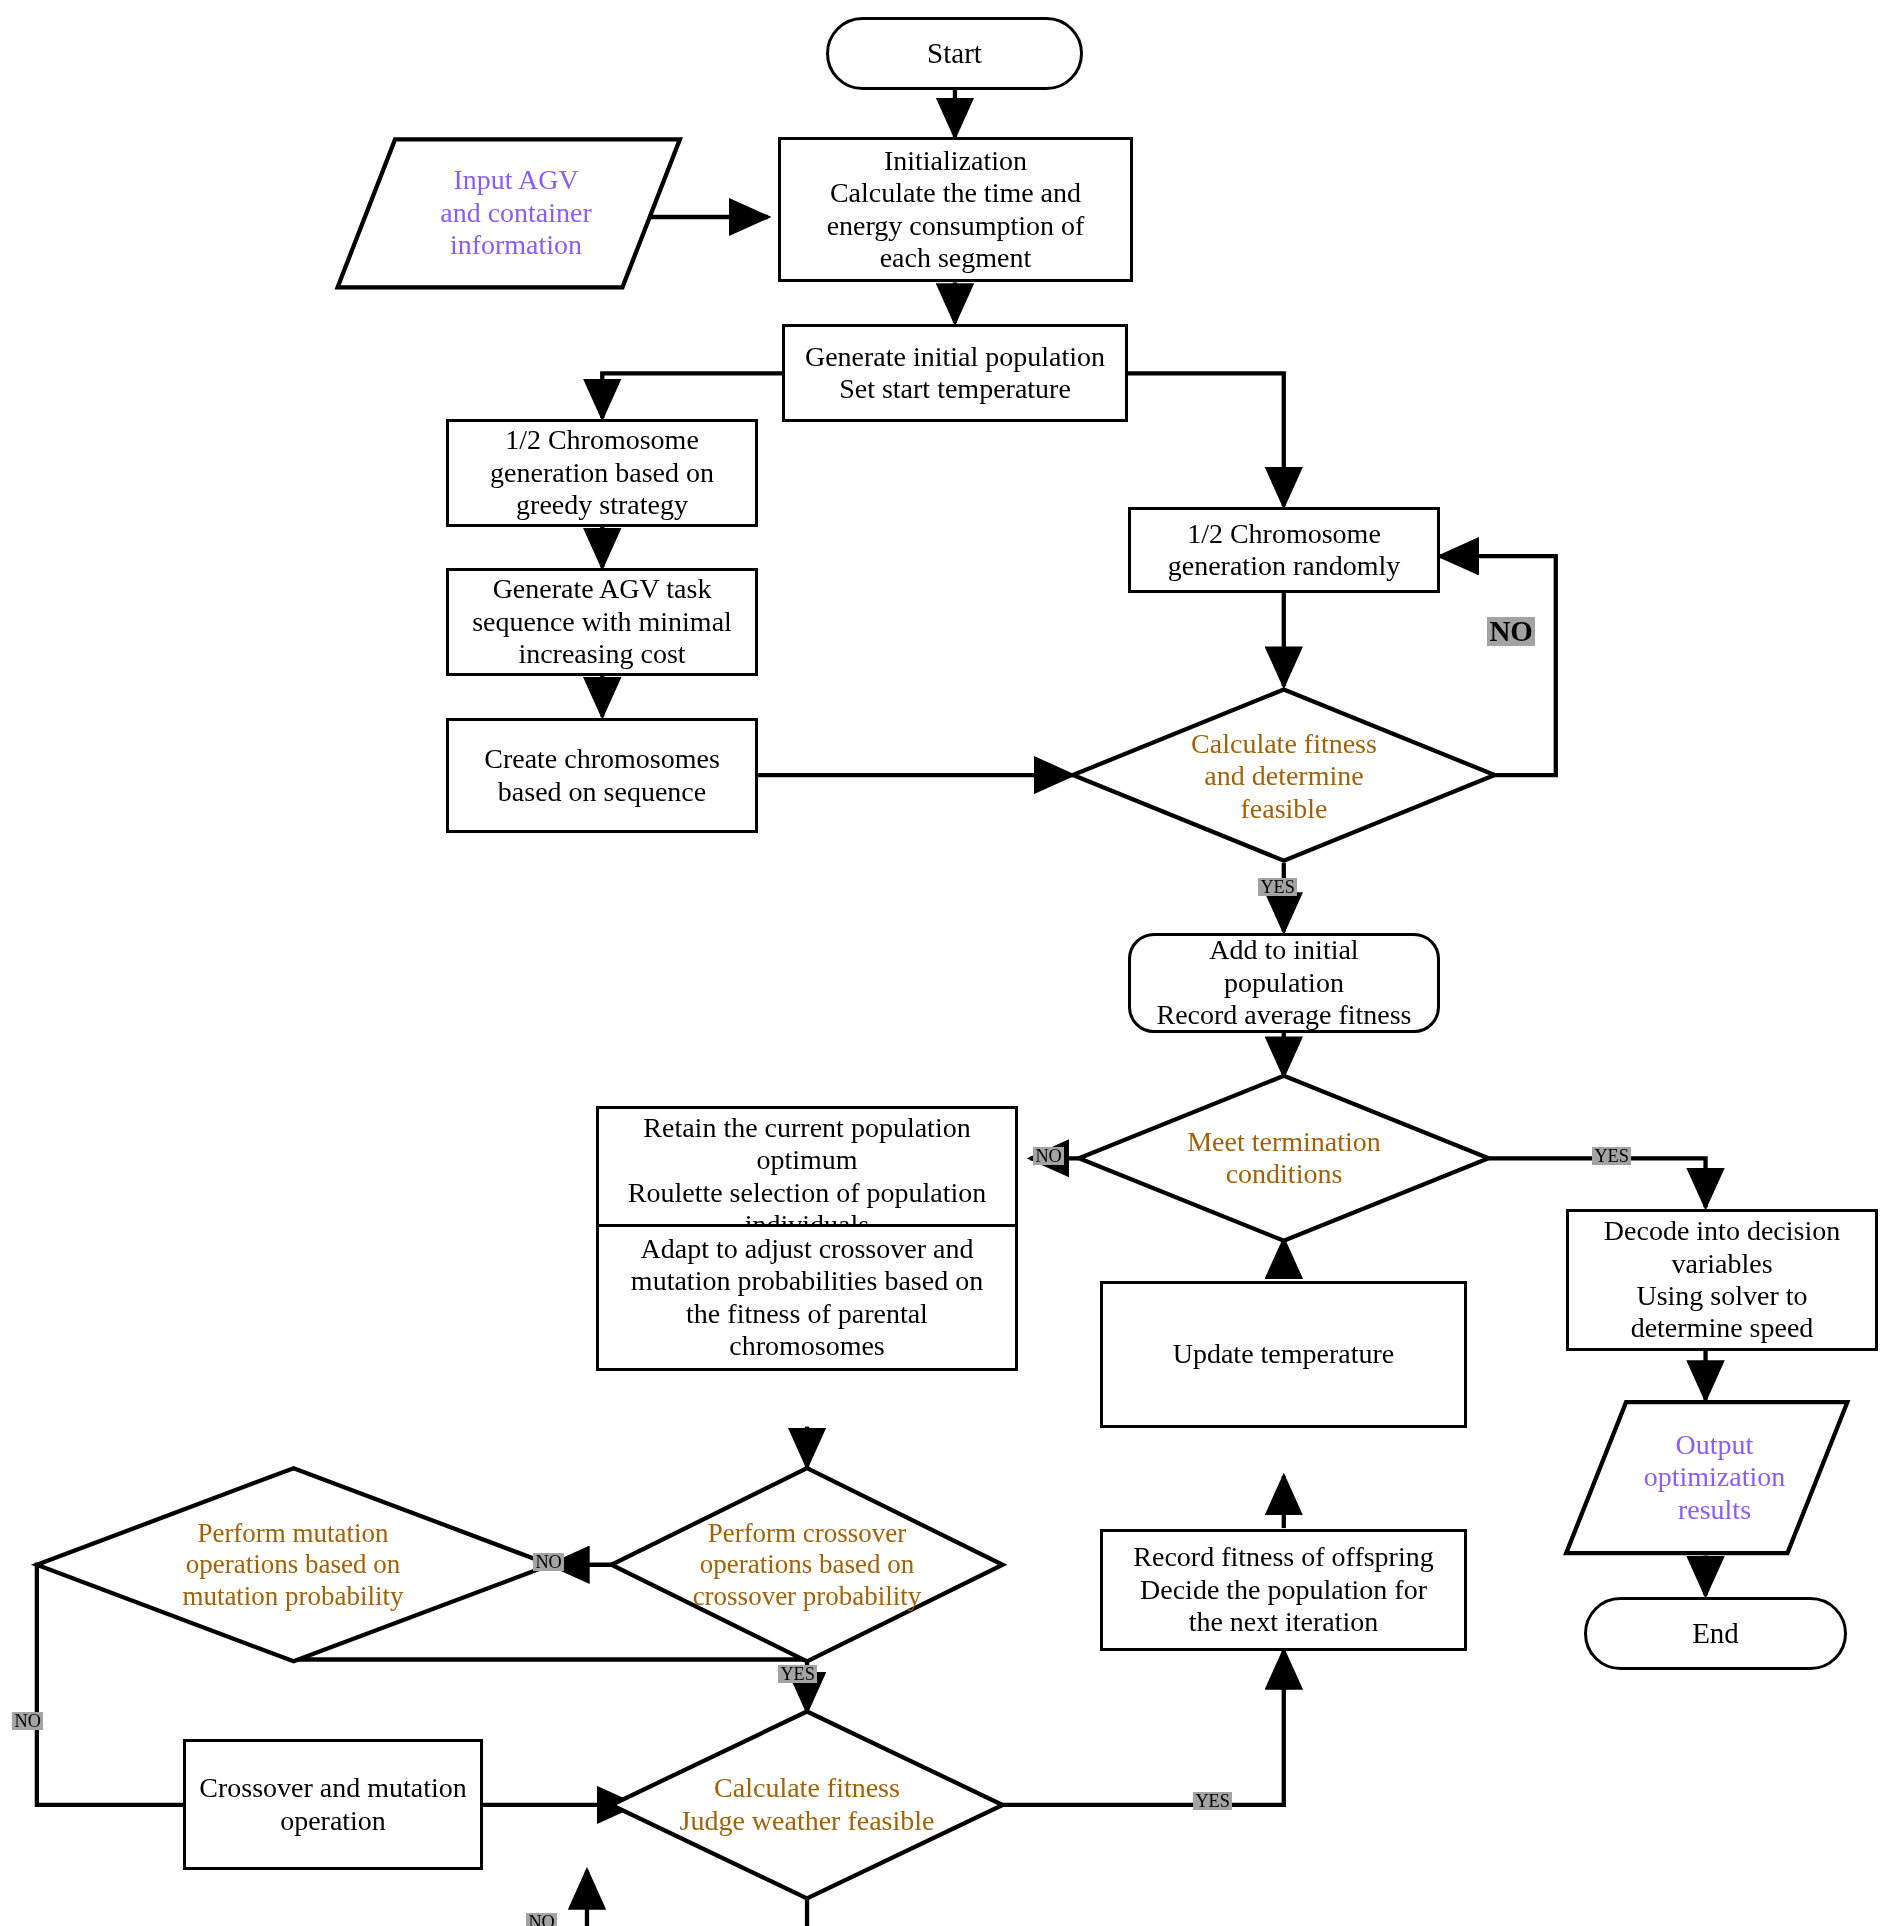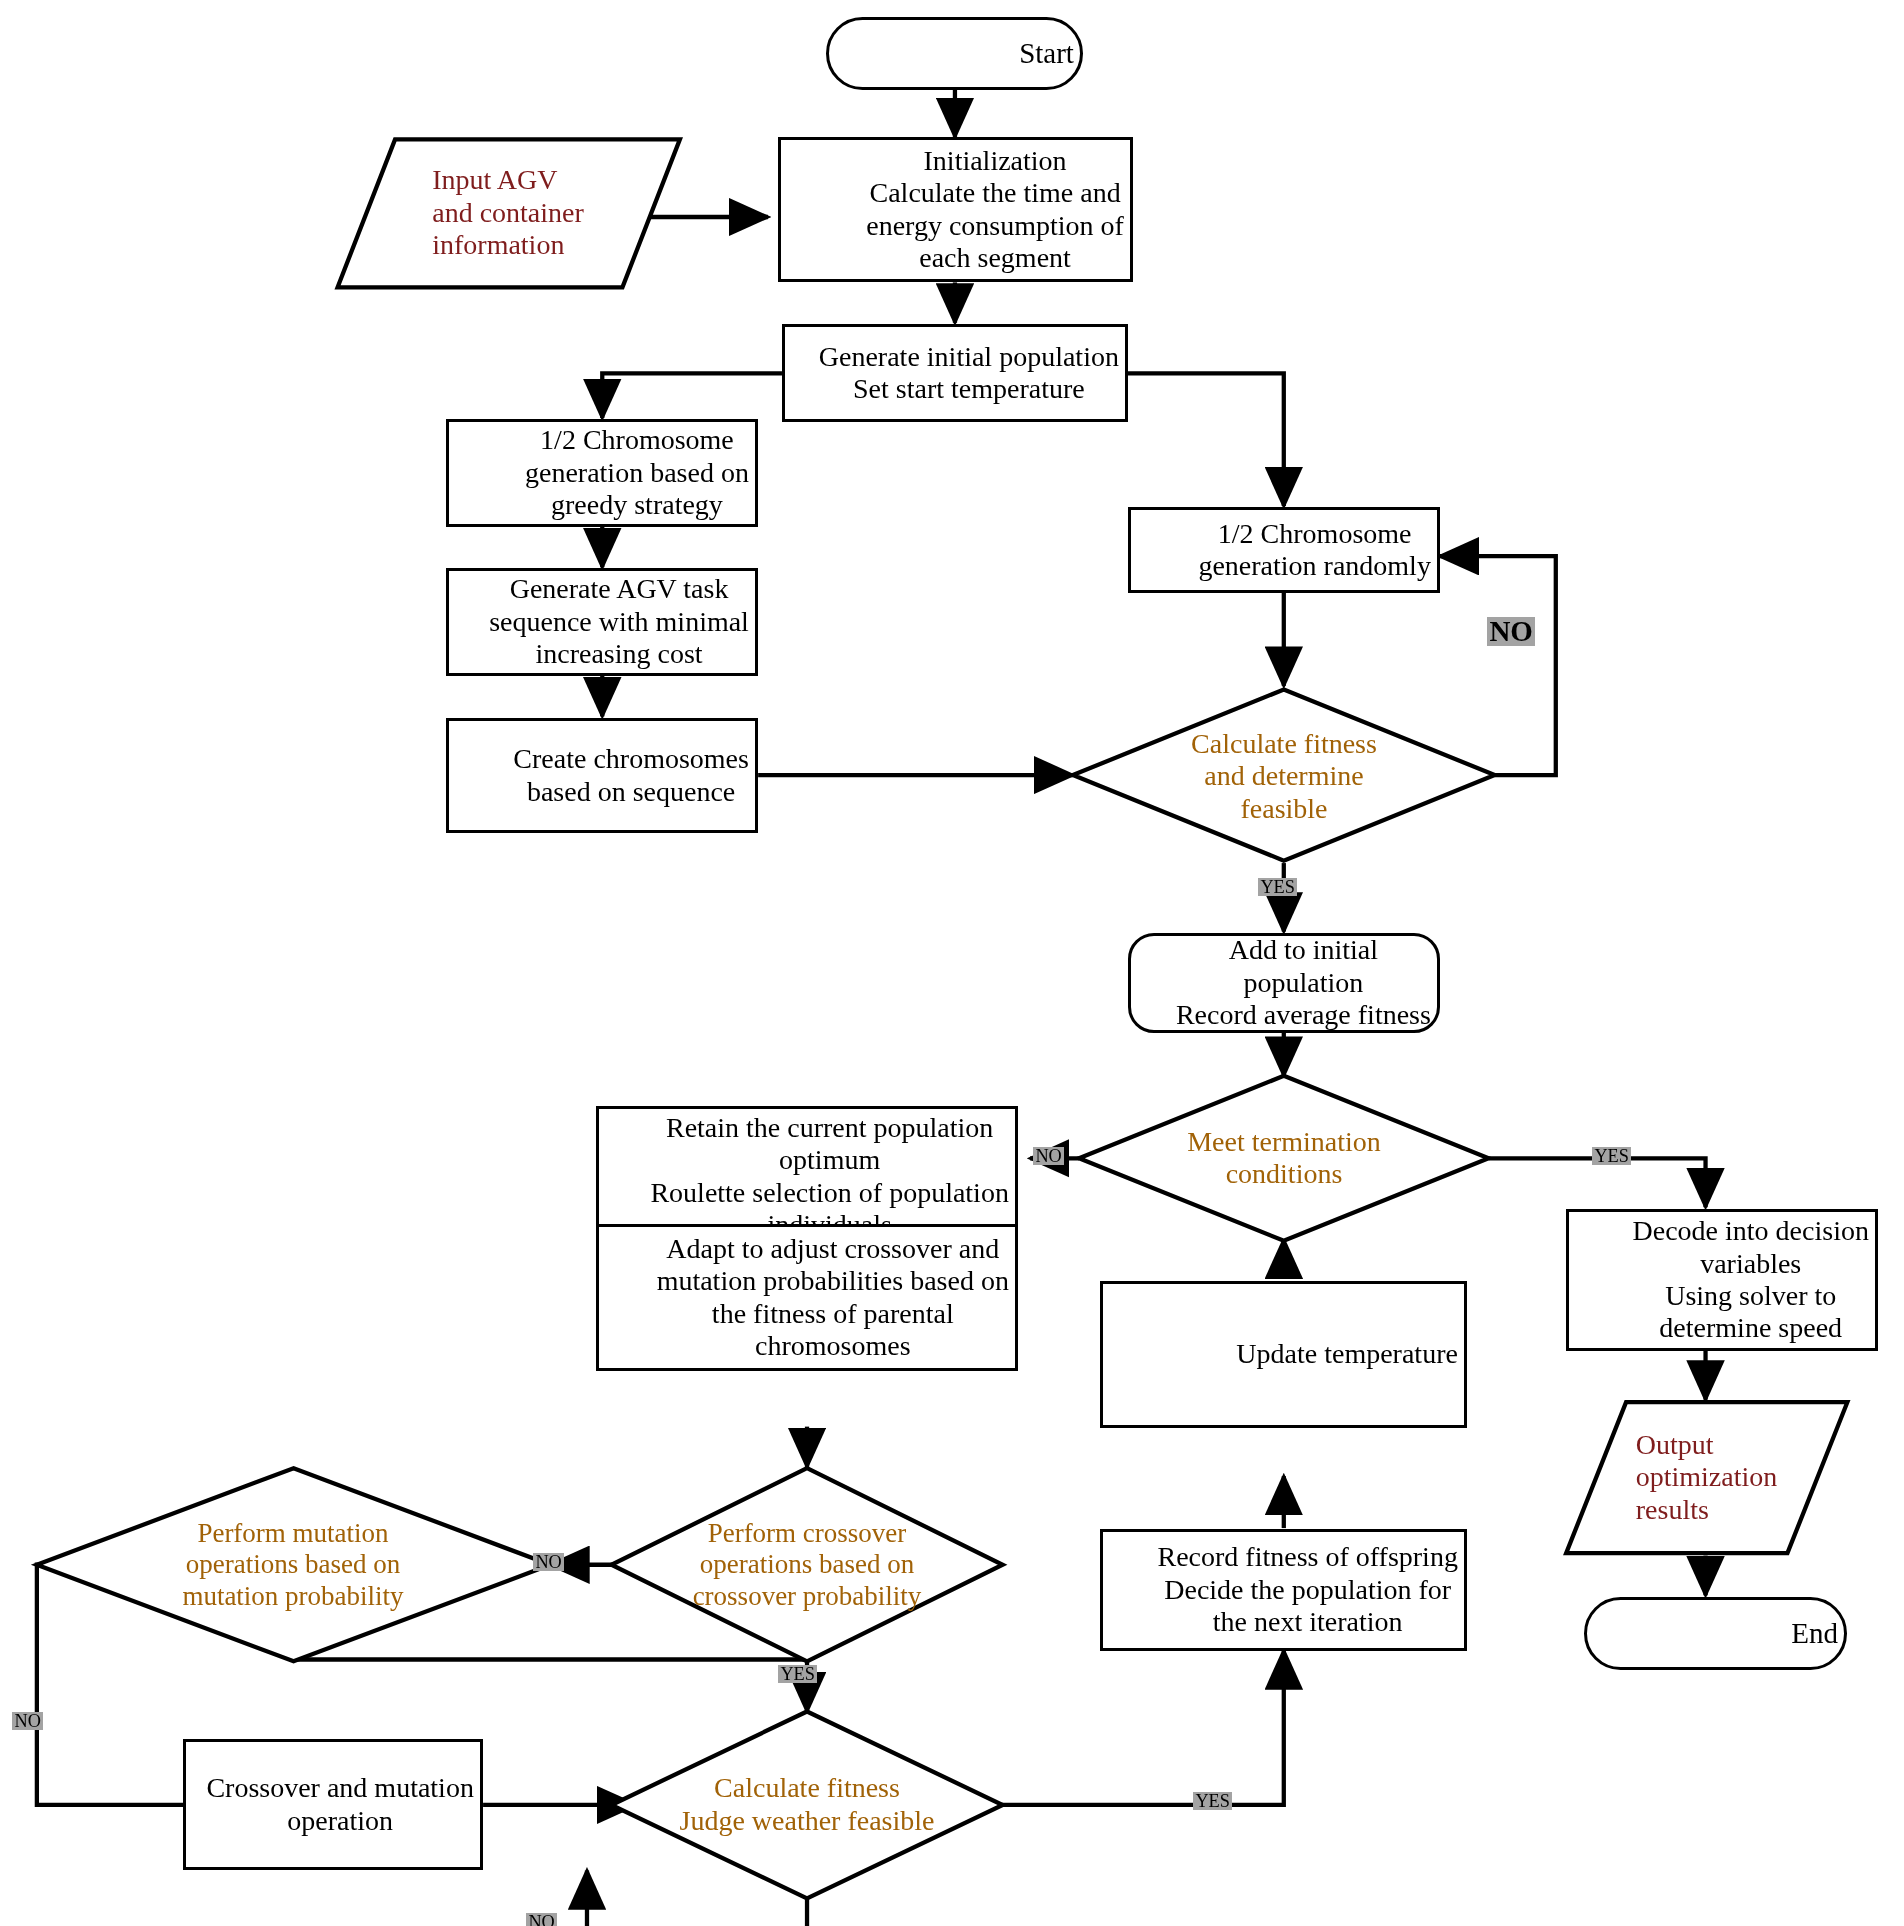--- a/index.html
+++ b/index.html
@@ -23,21 +23,21 @@
     top: 0;
     width: 1905px;
     height: 1926px;
     pointer-events: none;
   }
   .node {
     position: absolute;
     box-sizing: border-box;
     display: flex;
     align-items: center;
-    justify-content: flex-end;
+    justify-content: center;
     text-align: center;
     color: #000000;
     line-height: 1.16;
   }
   .rect {
     border: 3.1px solid #000000;
     background: #ffffff;
   }
   .terminator {
     border: 3.7px solid #000000;
@@ -46,27 +46,28 @@
   }
   .node .label {
     white-space: pre-line;
     padding: 0 6.1px;
   }
   .para-wrap {
     position: absolute;
   }
   .para-wrap .label {
     position: absolute;
-    left: 0; top: 0;
+    left: 8px; top: 0;
     width: 100%; height: 100%;
     display: flex;
     align-items: center;
     justify-content: center;
+    text-align: center;
     white-space: pre-line;
-    color: #7f1d1d;
+    color: #8b5cf6;
     line-height: 1.16;
   }
   .dia-wrap {
     position: absolute;
   }
   .dia-wrap .label {
     position: absolute;
     left: 0; top: 0;
     width: 100%; height: 100%;
     display: flex;

